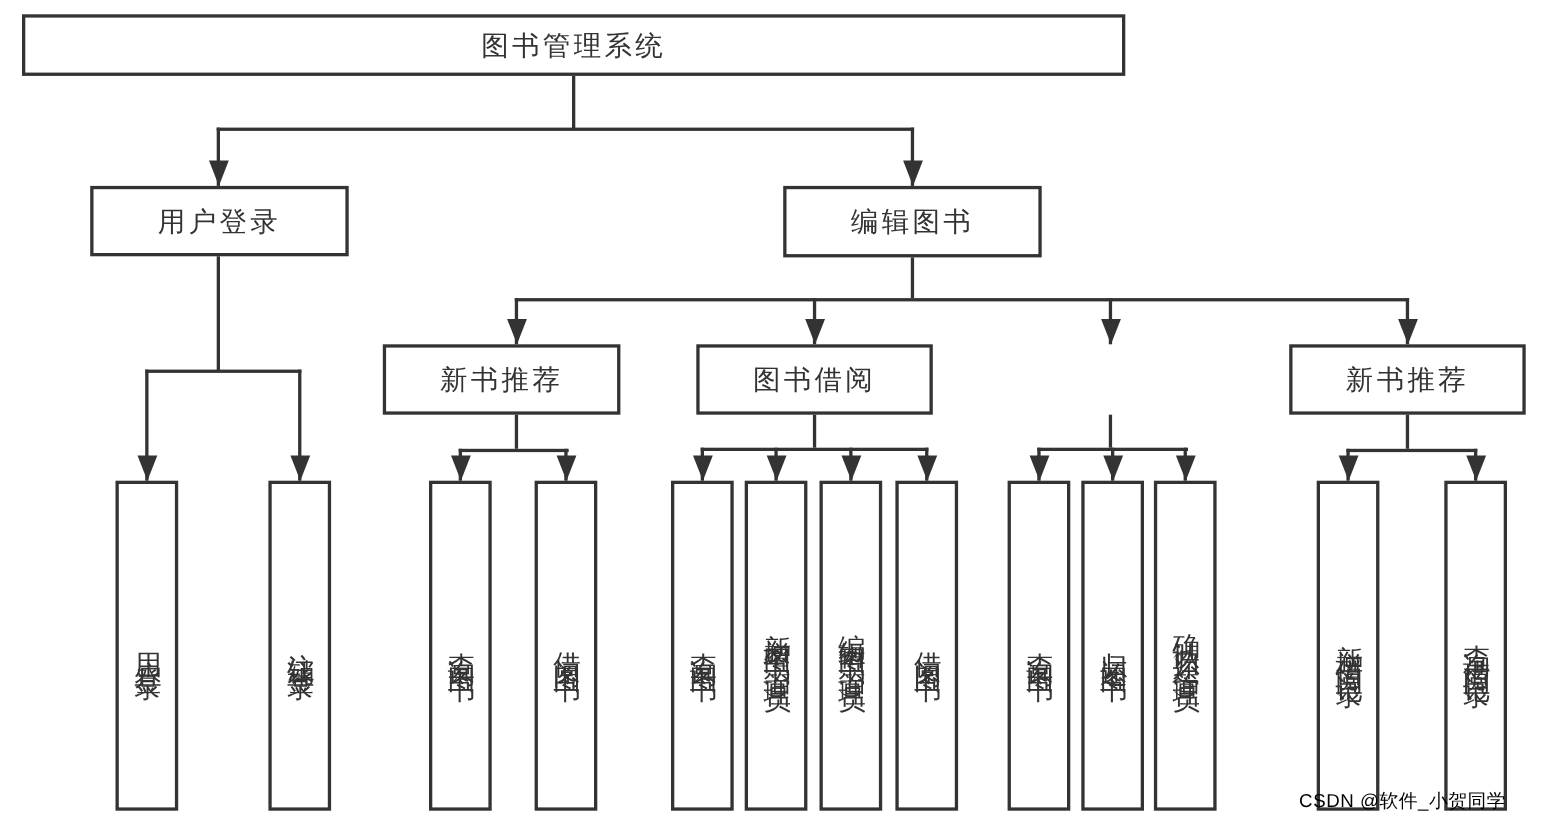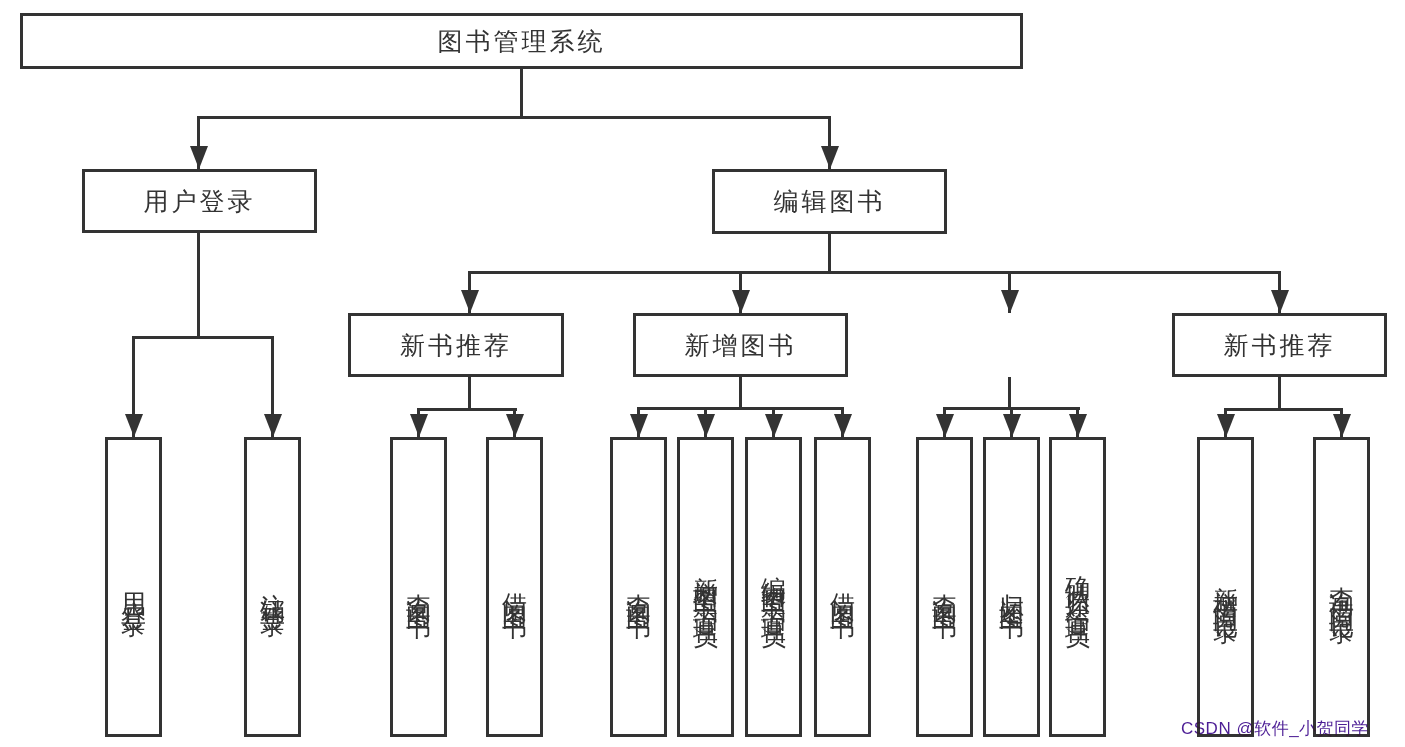--- a/index.html
+++ b/index.html
@@ -64,21 +64,21 @@
     border-right: 9px solid transparent;
     border-top: 23px solid #333333;
   }
 
   .watermark {
     position: absolute;
     left: 1181px;
     top: 717px;
     font-size: 17px;
     letter-spacing: 0.5px;
-    color: #4c1d95;
+    color: #000000;
     mix-blend-mode: darken;
     white-space: nowrap;
   }
 </style>
 </head>
 <body>
 
 <div id="stage">
 
   <div class="box" style="left:20px; top:13px; width:1003px; height:56px;">
@@ -91,21 +91,21 @@
 
   <div class="box" style="left:712px; top:169px; width:235px; height:65px;">
     <span>编辑图书</span>
   </div>
 
   <div class="box" style="left:348px; top:313px; width:216px; height:64px;">
     <span>新书推荐</span>
   </div>
 
   <div class="box" style="left:633px; top:313px; width:215px; height:64px;">
-    <span>新增图书</span>
+    <span>图书借阅</span>
   </div>
 
 
   <div class="box" style="left:1172px; top:313px; width:215px; height:64px;">
     <span>新书推荐</span>
   </div>
 
   <div class="vbox" style="left:105px; top:437px; width:57px; height:300px;">
     <span>用户登录</span>
   </div>

